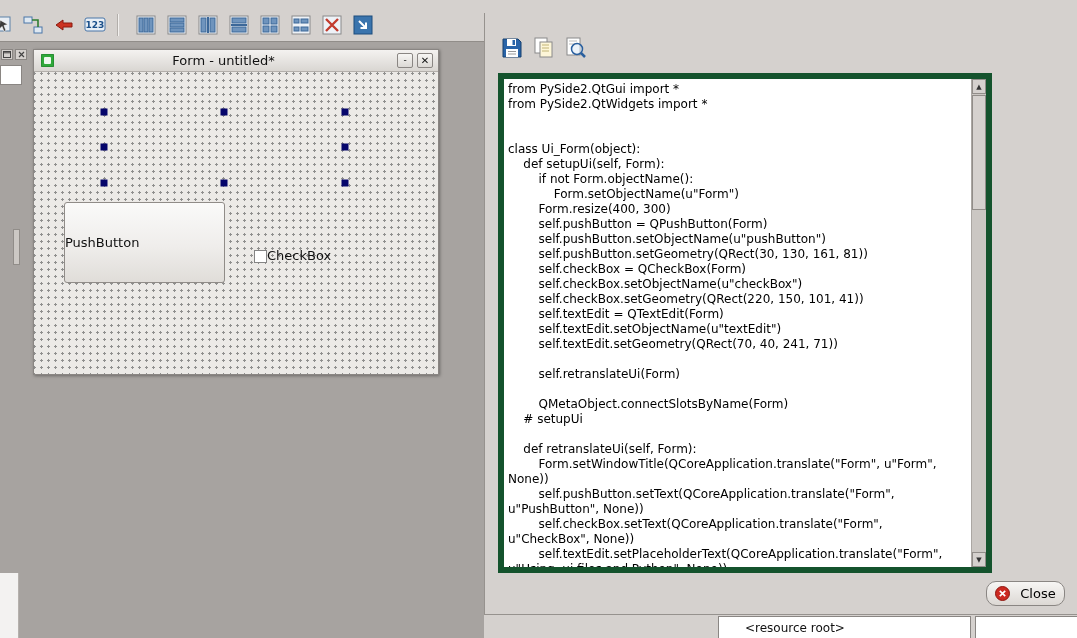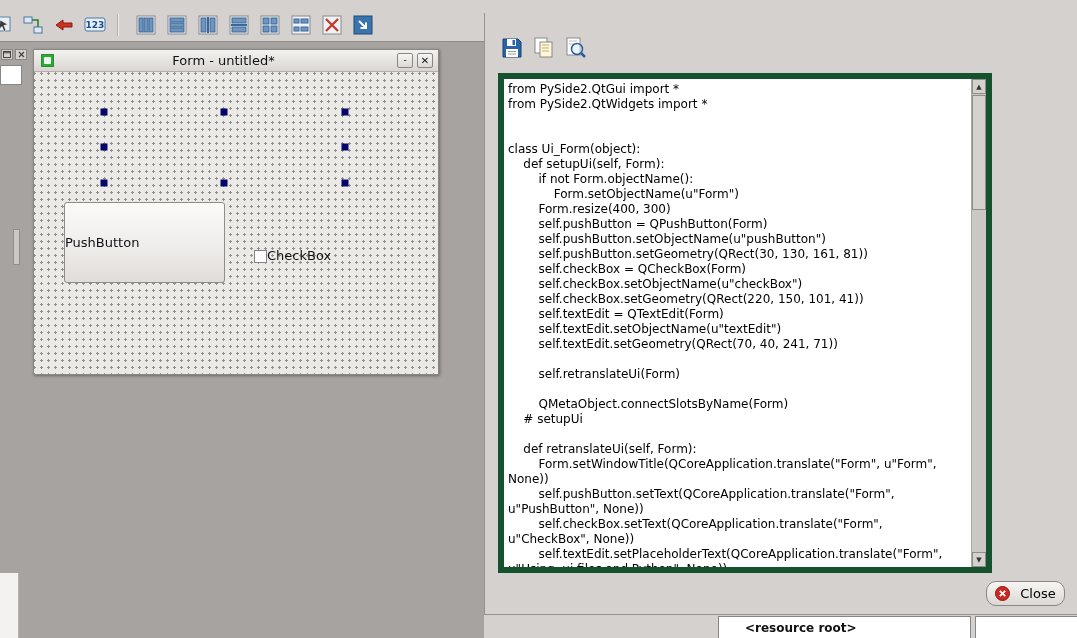--- a/index.html
+++ b/index.html
@@ -60,21 +60,21 @@
     font-family:"DejaVu Sans","Liberation Sans",sans-serif; font-size:12px; line-height:15px; color:#000; white-space:pre-wrap; }
   .vscroll { position:absolute; top:0; right:0; width:15px; height:100%; background:#cbc7c3; border-left:1px solid #aba7a3; }
   .scroll-btn { position:absolute; left:0; width:14px; height:15px; background:#d5d1ce; border:1px solid #918d89; display:flex; align-items:center; justify-content:center; font-size:7px; color:#333; }
   .scroll-btn.up { top:0; }
   .scroll-btn.down { bottom:0; }
   .scroll-thumb { position:absolute; left:0; top:16px; width:14px; height:115px; background:#d5d1ce; border:1px solid #918d89; }
   .close-btn { position:absolute; left:501px; top:568px; width:79px; height:25px; display:flex; align-items:center; justify-content:center; gap:10px;
     border:1px solid #8a8683; border-radius:10px; background:linear-gradient(#f7f6f4,#dcd8d4); font-size:13px; font-family:inherit; cursor:default; }
 
   
-  .bottom-strip { position:absolute; left:484px; top:615px; width:593px; height:23px; background:#d5d1ce;font-weight:bold; }
+  .bottom-strip { position:absolute; left:484px; top:615px; width:593px; height:23px; background:#d5d1ce; }
   .resource-panel { position:absolute; left:234px; top:1px; width:253px; height:23px; background:#fff; border:1px solid #8a8683; display:flex; align-items:center; padding-left:26px; font-size:12px; color:#111; }
   .resource-panel2 { position:absolute; left:491px; top:1px; width:110px; height:23px; background:#fff; border:1px solid #8a8683; }
 </style>
 </head>
 <body>
 
 <div class="canvas">
 
 
   <div class="toolbar">

